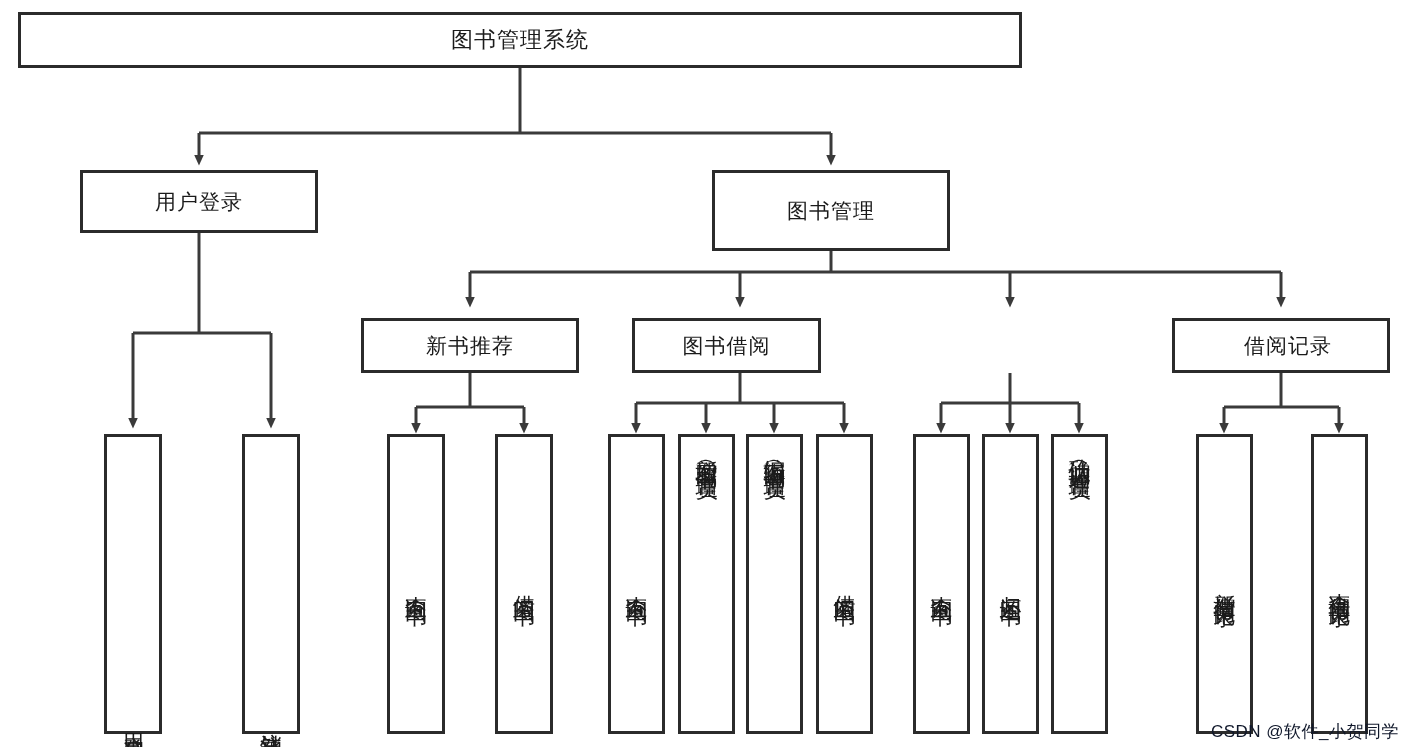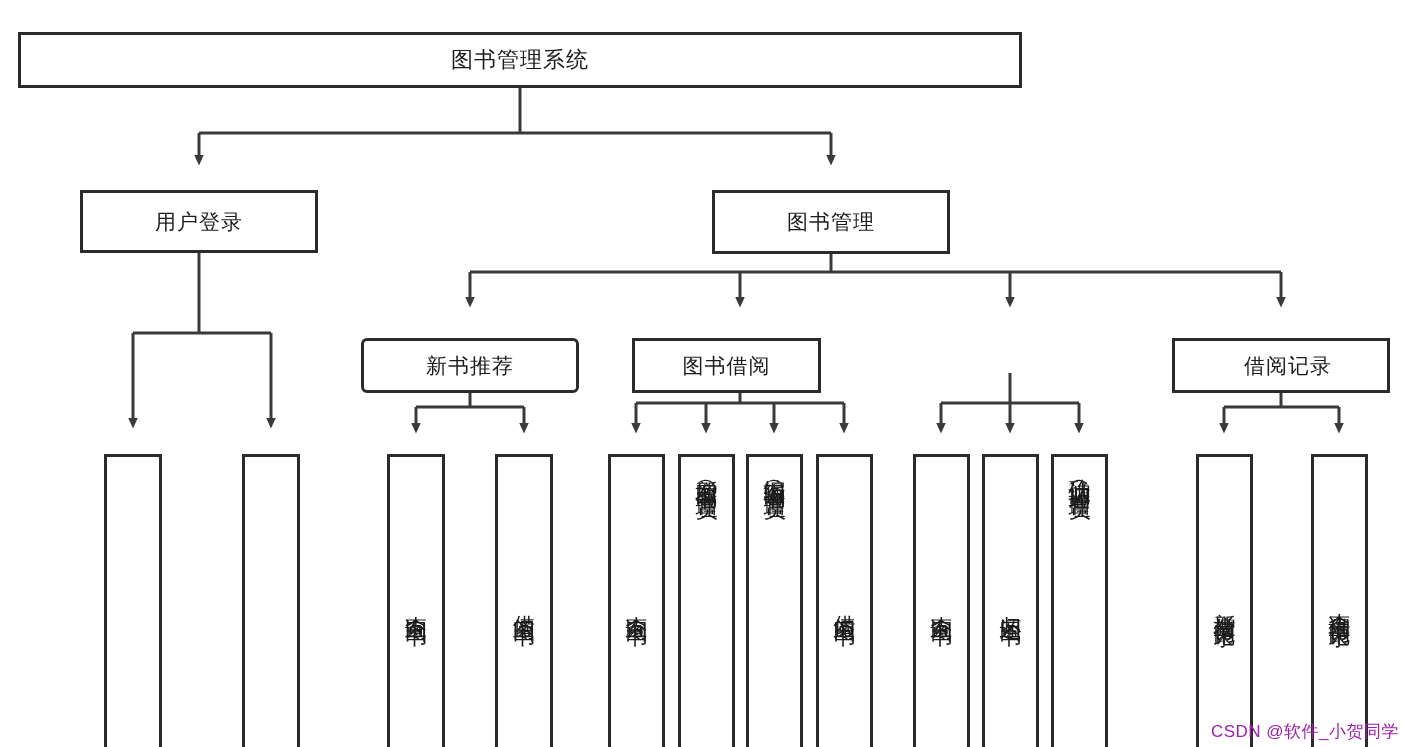--- a/index.html
+++ b/index.html
@@ -1,28 +1,28 @@
 <!DOCTYPE html>
 <html><head>
 <meta charset="utf-8">
 <style>
   html,body{margin:0;padding:0;background:#ffffff;}
   body{width:1405px;height:747px;font-family:"Liberation Sans","DejaVu Sans",sans-serif;overflow:hidden;}
   #stage{position:relative;width:1405px;height:747px;background:#fff;}
   svg#wires{position:absolute;left:0;top:0;width:1405px;height:747px;}
-  .node{position:absolute;box-sizing:border-box;background:#ffffff;border:3px solid #2b2b2b;display:flex;align-items:center;justify-content:center;color:#1b1b1b;margin-top:20px;}
+  .node{position:absolute;box-sizing:border-box;background:#ffffff;border:3px solid #2b2b2b;display:flex;align-items:center;justify-content:center;color:#1b1b1b;}
   .node .lbl{display:block;text-align:center;line-height:1.12;white-space:pre;}
   .h-node .lbl{font-size:21px;letter-spacing:1px;}
   .root .lbl{font-size:22px;letter-spacing:1px;}
   
   .v-node{align-items:center;justify-content:center;padding:4px 0;}
   .v-node .lbl{writing-mode:vertical-rl;text-orientation:upright;font-size:22px;letter-spacing:3px;line-height:1;}
   .v-bottom{align-items:flex-end;}
   .v-top{align-items:flex-start;}
-  #watermark{position:absolute;right:6px;bottom:4px;font-size:17px;color:#a21caf;letter-spacing:0.5px;white-space:nowrap;}
+  #watermark{position:absolute;right:6px;bottom:4px;font-size:17px;color:#0f172a;letter-spacing:0.5px;white-space:nowrap;}
 </style>
 </head>
 <body>
 
 <div id="stage">
 
   <svg id="wires" viewBox="0 0 1405 747">
     <defs>
       <marker id="ah" markerWidth="12" markerHeight="12" refX="1.5" refY="5" orient="auto" markerUnits="userSpaceOnUse">
         <path d="M0,0 L11,5 L0,10 z" fill="#3a3a3a"></path>
@@ -72,25 +72,25 @@
     </g>
   </svg>
 
   <div class="node root h-node" style="left:18px;top:12px;width:1004px;height:56px;">
     <span class="lbl">图书管理系统</span>
   </div>
 
   <div class="node h-node" style="left:80px;top:170px;width:238px;height:63px;">
     <span class="lbl">用户登录</span>
   </div>
-  <div class="node h-node" style="left:712px;top:170px;width:238px;height:64px;">
+  <div class="node h-node" style="left:712px;top:170px;width:238px;height:81px;">
     <span class="lbl">图书管理</span>
   </div>
 
-  <div class="node h-node" style="left:361px;top:318px;width:218px;height:55px;border-radius:6px;">
+  <div class="node h-node" style="left:361px;top:318px;width:218px;height:55px;">
     <span class="lbl">新书推荐</span>
   </div>
   <div class="node h-node" style="left:632px;top:318px;width:189px;height:55px;">
     <span class="lbl">图书借阅</span>
   </div>
   <div class="node h-node" style="left:1172px;top:318px;width:218px;height:55px;padding-left:14px;">
     <span class="lbl">借阅记录</span>
   </div>
 
   <div class="node v-node v-bottom" style="left:104px;top:434px;width:58px;height:300px;">

